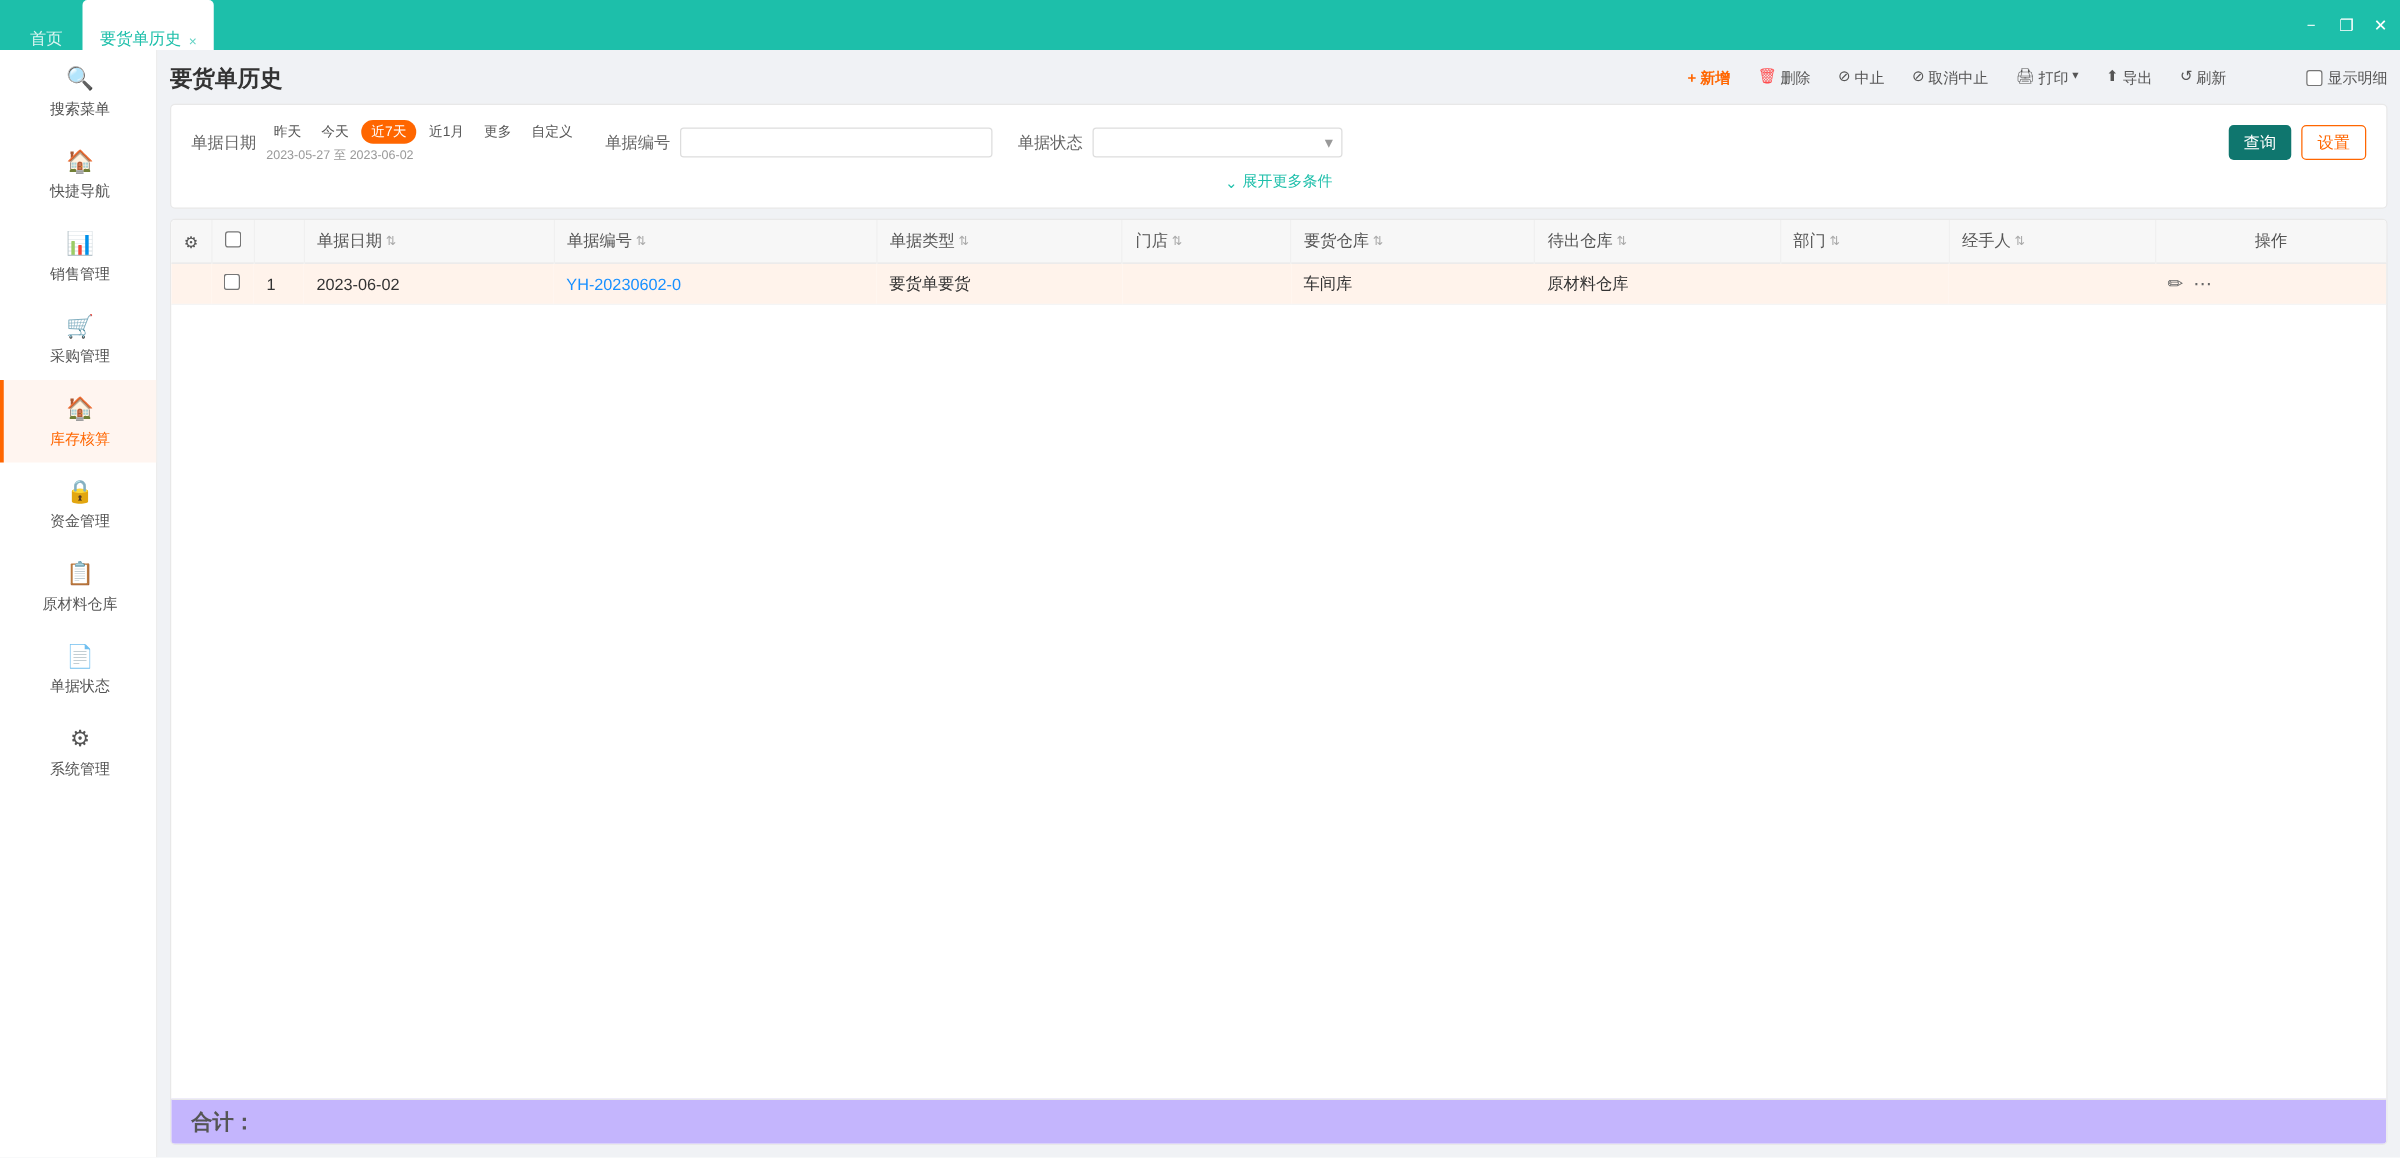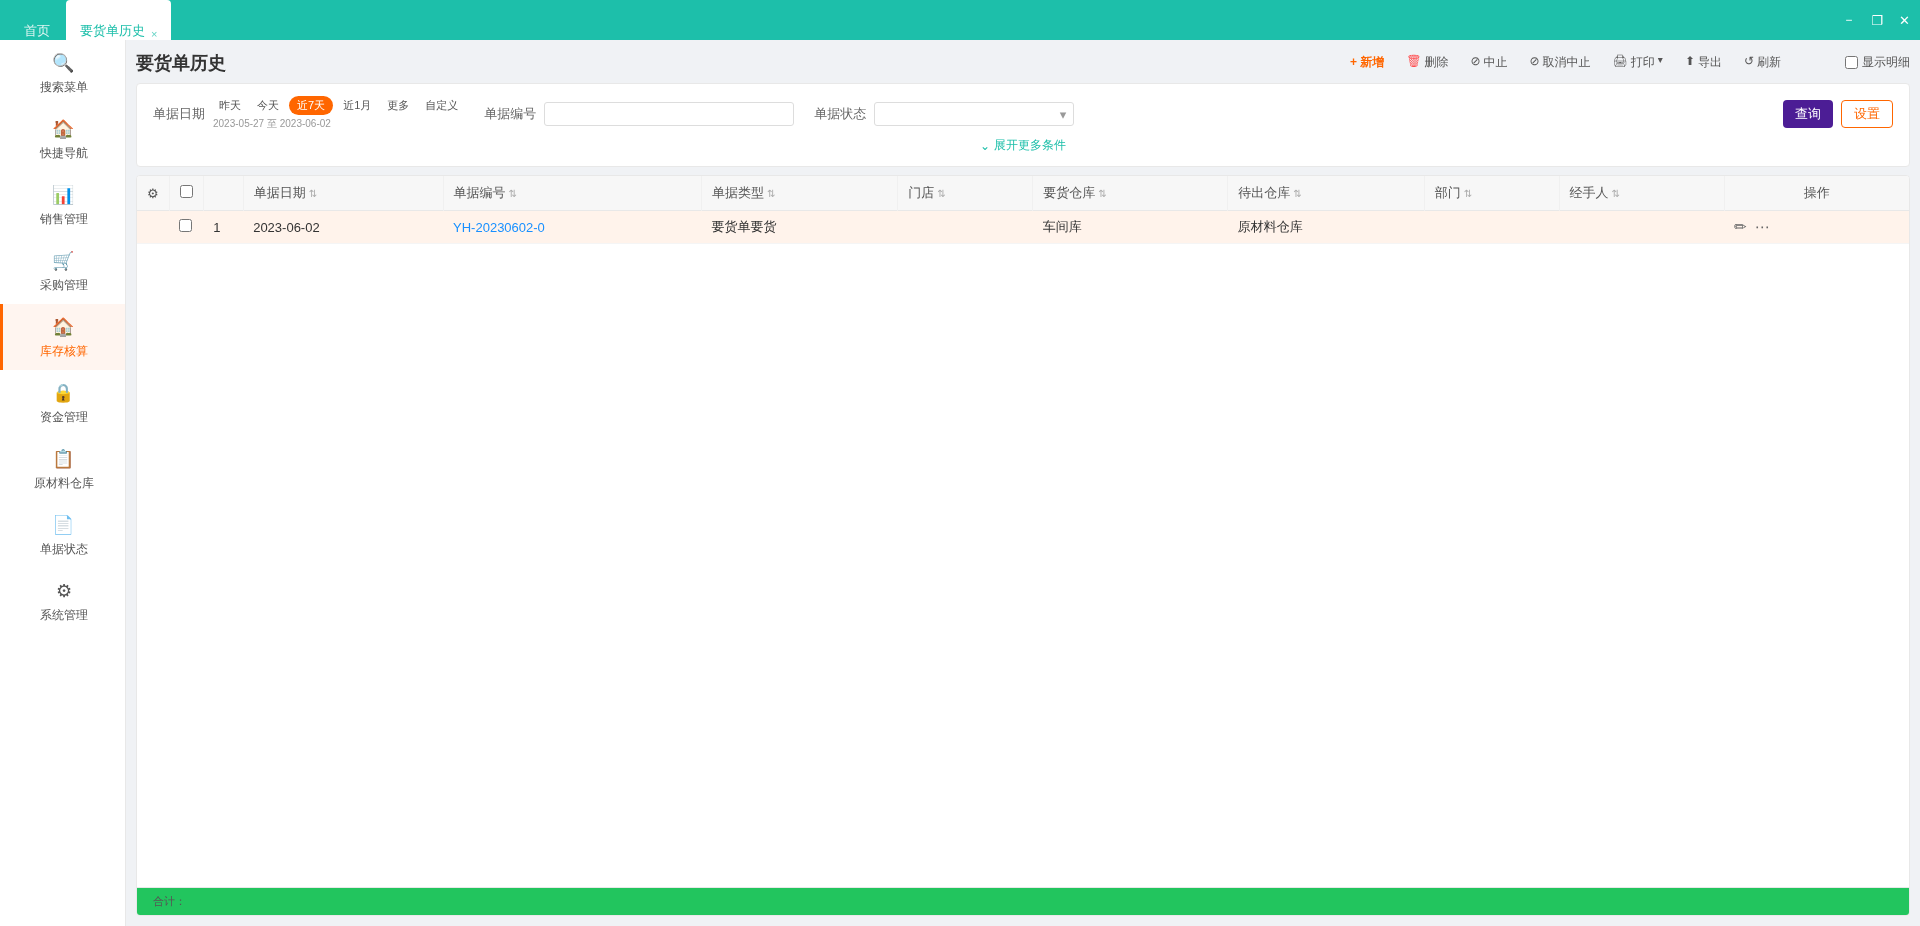--- a/index.html
+++ b/index.html
@@ -115,21 +115,21 @@
       display: flex;
       align-items: flex-start;
       gap: 3px;
       font-size: 12px;
       color: #555;
       cursor: pointer;
       padding: 4px 6px;
       border-radius: 3px;
     }
     .toolbar-btn.primary {
-      background: #4c1d95;
+      background: #0f766e;
       color: #fff;
       border-radius: 4px;
       padding: 5px 12px;
       font-size: 13px;
     }
     .toolbar-btn.secondary {
       background: #fff;
       color: #ff6600;
       border: 1px solid #ff6600;
       border-radius: 4px;
@@ -292,25 +292,26 @@
       width: 32px;
       text-align: center;
     }
     .checkbox-col {
       width: 32px;
       text-align: center;
     }
 
     
     .table-footer {
-      background: #22c55e;
+      background: #c4b5fd;
       border-top: 1px solid #e8e8e8;
       padding: 6px 16px;
-      font-size: 11px;
-      color: #555;
+      font-size: 17px;
+      color: #555;
+      font-weight: bold;
     }
 
     
     .pagination-bar {
       display: flex;
       align-items: center;
       justify-content: flex-end;
       padding: 8px 12px;
       background: #fff;
       border-top: 1px solid #e8e8e8;

